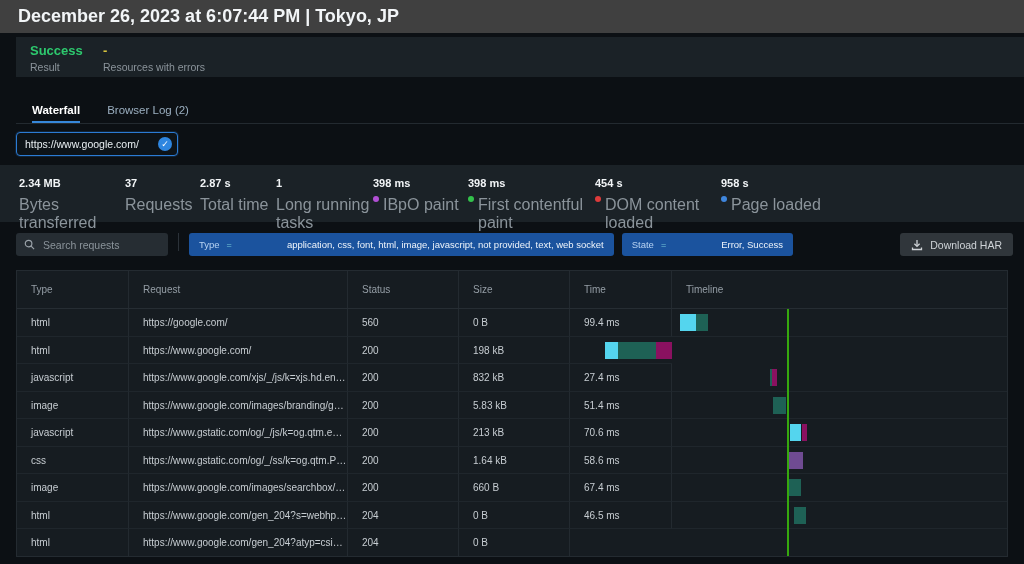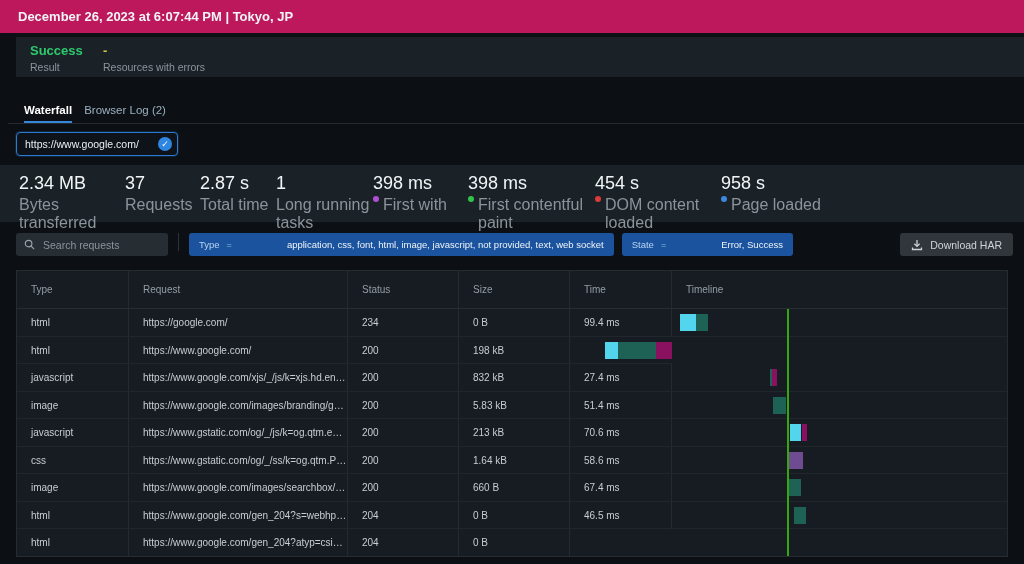--- a/index.html
+++ b/index.html
@@ -3,32 +3,32 @@
 <meta charset="utf-8">
 <style>
   html,body{margin:0;padding:0;}
   body{
     width:1024px;height:564px;position:relative;overflow:hidden;
     background:#0c1014;color:#fff;
     font-family:"Liberation Sans", sans-serif;
     -webkit-font-smoothing:antialiased;
   }
   
-  .title-bar{height:33px;background:#be185d;line-height:33px;padding-left:18px;
-    font-size:13px;font-weight:bold;color:#f2f5f7;}
+  .title-bar{height:33px;background:#404040;line-height:33px;padding-left:18px;
+    font-size:18px;font-weight:bold;color:#f2f5f7;}
   
   .summary-panel{position:absolute;left:16px;top:37px;right:0;height:40px;background:#1b2227;}
   .summary-col{position:absolute;top:7px;}
   .summary-col.c1{left:14px;}
   .summary-col.c2{left:87px;}
   .summary-value{font-size:13px;font-weight:bold;line-height:14px;}
   .summary-label{font-size:10.5px;color:#8b949b;margin-top:3px;}
   
-  .tab-bar{position:absolute;top:99px;left:8px;right:0;height:25px;
-    border-bottom:1px solid #232a30;padding-left:16px;display:flex;gap:12px;box-sizing:border-box;}
+  .tab-bar{position:absolute;top:99px;left:16px;right:0;height:25px;
+    border-bottom:1px solid #232a30;padding-left:16px;display:flex;gap:27px;box-sizing:border-box;}
   .tab{font-size:11.5px;color:#9bafc0;line-height:23px;cursor:pointer;}
   .tab.active{color:#fff;font-weight:bold;border-bottom:2px solid #3687d9;}
   
   .url-box{position:absolute;top:132px;left:16px;width:162px;height:24px;box-sizing:border-box;
     border:1px solid #2b7bd4;border-radius:4px;background:#0d1318;display:flex;align-items:center;
     box-shadow:0 0 0 1px rgba(43,123,212,.18);}
   .url-box input{flex:1;min-width:0;background:transparent;border:0;outline:none;
     color:#e8eef2;font-size:10.5px;padding:0 4px 0 8px;font-family:"Liberation Sans",sans-serif;}
   .check-badge{width:14px;height:14px;border-radius:50%;background:#2e86e0;color:#fff;
     font-size:9px;line-height:14px;text-align:center;margin-right:5px;flex:0 0 auto;}
@@ -36,21 +36,21 @@
   .metrics-panel{position:absolute;top:165px;left:0;right:0;height:57px;background:#1b2227;
     display:flex;padding:11px 0 0 19px;box-sizing:border-box;}
   .metric{flex:0 0 auto;}
   .metric:nth-child(1){width:106px;}
   .metric:nth-child(2){width:75px;}
   .metric:nth-child(3){width:76px;}
   .metric:nth-child(4){width:97px;}
   .metric:nth-child(5){width:95px;}
   .metric:nth-child(6){width:127px;}
   .metric:nth-child(7){width:126px;}
-  .metric-value{font-size:18px;font-weight:normal;color:#f2f5f7;line-height:15px;}
+  .metric-value{font-size:11px;font-weight:bold;color:#f2f5f7;line-height:15px;}
   .metric-label{font-size:16px;color:#8b949b;margin-top:5px;display:flex;gap:4px;}
   .dot{width:6px;height:6px;border-radius:50%;flex:0 0 auto;}
   
   .filter-row{position:absolute;top:233px;left:16px;right:11px;height:23px;display:flex;align-items:flex-start;}
   .search-box{width:152px;height:23px;background:#262d33;border-radius:3px;display:flex;
     align-items:center;padding:0 8px;box-sizing:border-box;gap:6px;margin-right:10px;flex:0 0 auto;}
   .search-box input{flex:1;min-width:0;background:transparent;border:0;outline:none;
     color:#cfd5da;font-size:10.5px;font-family:"Liberation Sans",sans-serif;}
   .search-box input::placeholder{color:#8b949b;}
   .vert-sep{width:1px;height:18px;background:#2b3239;margin-right:10px;flex:0 0 auto;}
@@ -128,21 +128,21 @@
   <div class="metric">
     <div class="metric-value">1</div>
     <div class="metric-label">
         <span>Long running tasks</span>
       </div>
   </div>
   <div class="metric">
     <div class="metric-value">398 ms</div>
     <div class="metric-label">
         <span class="dot" style="background: rgb(177, 79, 212);"></span>
-        <span>First with</span>
+        <span>IBpO paint</span>
       </div>
   </div>
   <div class="metric">
     <div class="metric-value">398 ms</div>
     <div class="metric-label">
         <span class="dot" style="background: rgb(51, 194, 75);"></span>
         <span>First contentful paint</span>
       </div>
   </div>
   <div class="metric">
@@ -199,21 +199,21 @@
     <div class="th">Size</div>
     <div class="th">Time</div>
     <div class="th">Timeline</div>
   </div>
   <div class="tbody">
     <div class="marker" style="left: 770px; background: rgb(54, 168, 14);"></div>
 
     <div class="tr">
       <div class="td">html</div>
       <div class="td">https://google.com/</div>
-      <div class="td">234</div>
+      <div class="td">560</div>
       <div class="td">0 B</div>
       <div class="td">99.4 ms</div>
       <div class="td timeline-cell">
           <div class="seg" style="left: 8px; width: 16px; background: rgb(84, 213, 238);"></div>
           <div class="seg" style="left: 24px; width: 12px; background: rgb(30, 97, 85);"></div>
         </div>
     </div>
     <div class="tr">
       <div class="td">html</div>
       <div class="td">https://www.google.com/</div>

